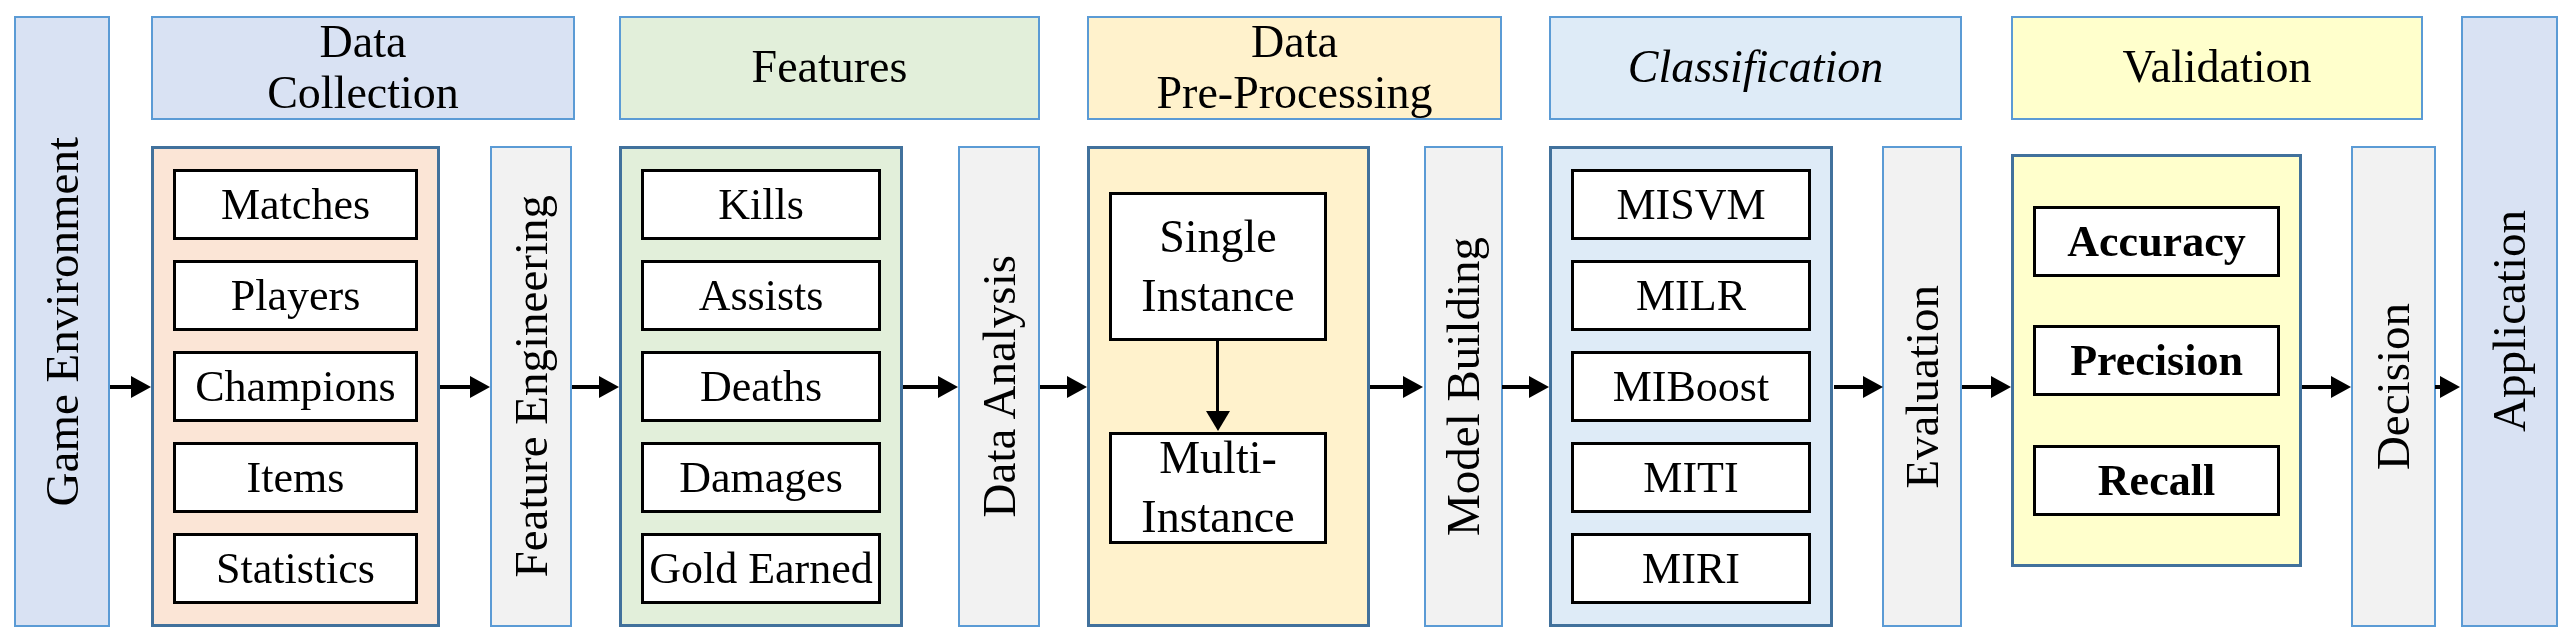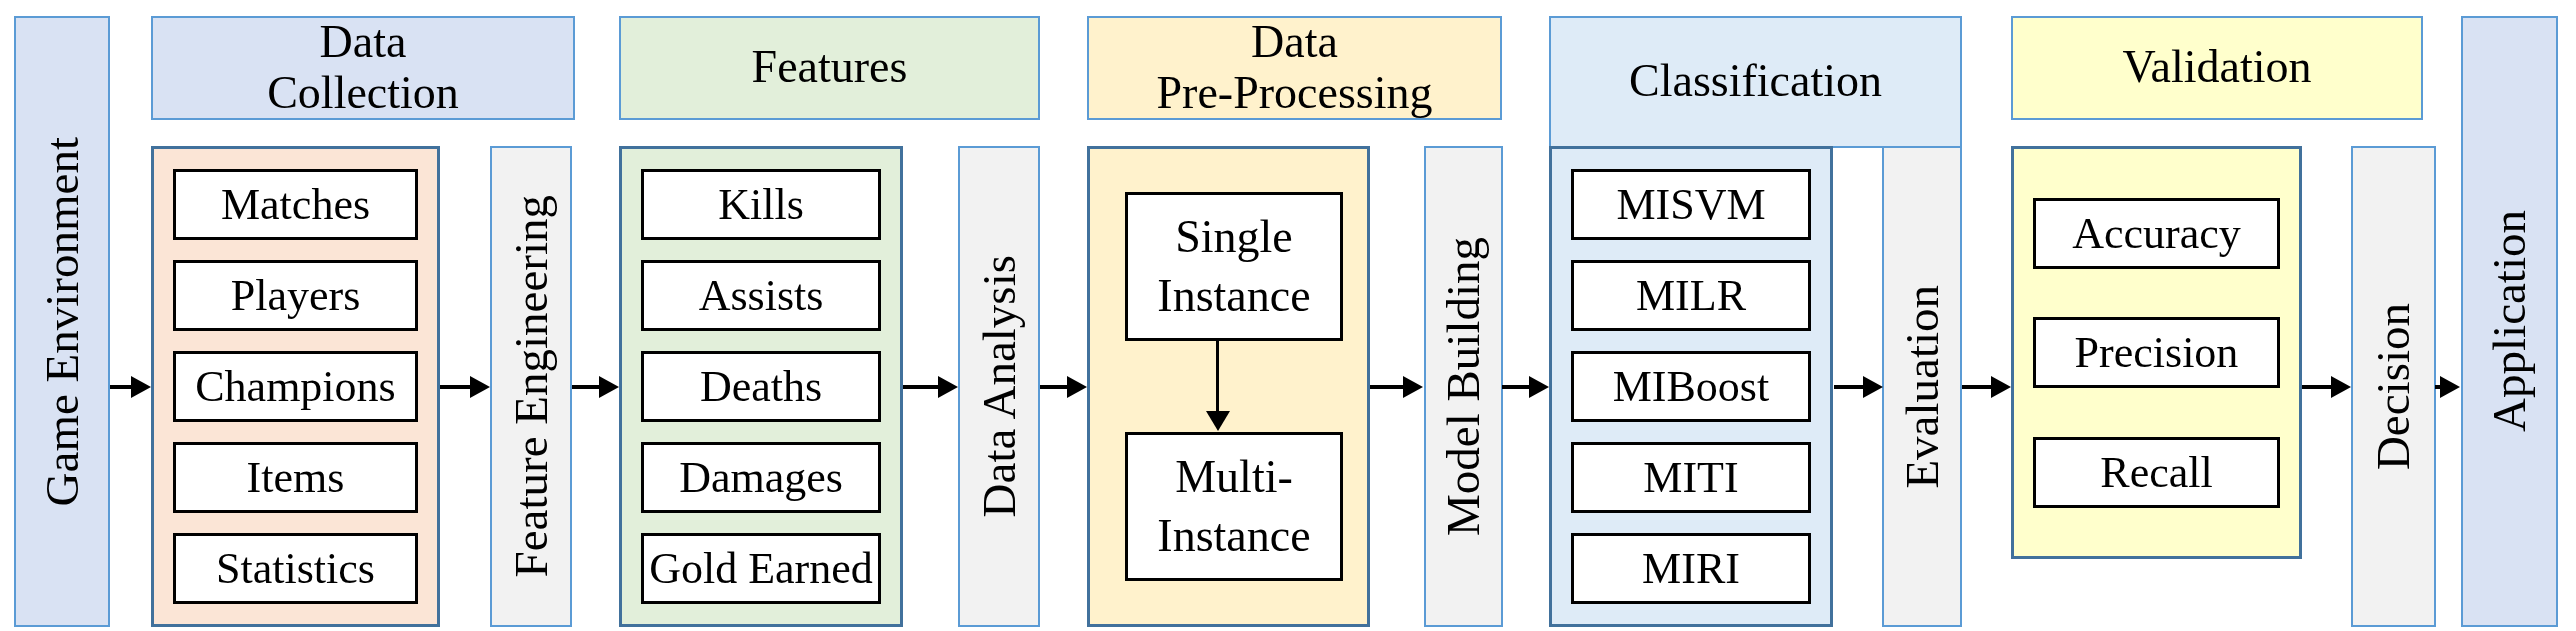--- a/index.html
+++ b/index.html
@@ -45,21 +45,21 @@
   }
   
   .ppanel{
     border:3.1px solid var(--panel_border,#41719c);
   }
   .ibox{
     position:absolute;box-sizing:border-box;
     background:#ffffff;border:3.1px solid #000;
     display:flex;flex-direction:column;
     align-items:center;justify-content:center;
-    font-size:46px;line-height:1.28;text-align:left;margin-left:16px;
+    font-size:46px;line-height:1.28;text-align:left;
   }
   
   .harrow{
     position:absolute;top:376px;height:22px;
     display:flex;align-items:center;
   }
   .harrow .shaft{flex:1;height:3.1px;background:#000;}
   .harrow .head{
     width:0;height:0;
     border-left:20.4px solid #000;
@@ -148,31 +148,31 @@
 
   <div class="abs ppanel" style="left:1087px;top:146px;width:283px;height:481px;background:var(--cream,#fff2cc);">
     <div class="ibox" style="left:19px;top:43px;width:218px;height:149px;">
       <span>Single</span>
       <span>Instance</span>
     </div>
     <div class="varrow" style="left:104px;top:192px;width:47px;height:90px;">
       <div class="vshaft"></div>
       <div class="vhead"></div>
     </div>
-    <div class="ibox" style="left:19px;top:283px;width:218px;height:149px;">
+    <div class="ibox" style="left:19px;top:283px;width:218px;height:112px;">
       <span>Multi-</span>
       <span>Instance</span>
     </div>
   </div>
 
   <div class="abs stage" style="left:1424px;top:146px;width:79px;height:481px;background:var(--gray,#f2f2f2);">
     <span class="vtext">Model Building</span>
   </div>
 
-  <div class="abs header" style="left:1549px;top:15.7px;width:413px;height:132px;background:var(--sky,#deebf7);">
+  <div class="abs header" style="left:1549px;top:15.7px;width:413px;height:104px;background:var(--sky,#deebf7);font-style:italic;">
     <span>Classification</span>
   </div>
 
   <div class="abs panel" style="left:1549px;top:146px;width:284px;height:481px;background:var(--sky,#deebf7);">
     <div class="item">
         <span>MISVM</span>
       </div>
     <div class="item">
         <span>MILR</span>
       </div>
@@ -188,21 +188,21 @@
   </div>
 
   <div class="abs stage" style="left:1882px;top:146px;width:80px;height:481px;background:var(--gray,#f2f2f2);">
     <span class="vtext">Evaluation</span>
   </div>
 
   <div class="abs header" style="left:2011px;top:15.7px;width:412px;height:104px;background:var(--yellow,#ffffcc);">
     <span>Validation</span>
   </div>
 
-  <div class="abs panel" style="left:2011px;top:146px;width:291px;height:413px;background:var(--yellow,#ffffcc);">
+  <div class="abs panel" style="left:2011px;top:154px;width:291px;height:413px;background:var(--yellow,#ffffcc);font-weight:bold;">
     <div class="item">
         <span>Accuracy</span>
       </div>
     <div class="item">
         <span>Precision</span>
       </div>
     <div class="item">
         <span>Recall</span>
       </div>
   </div>

